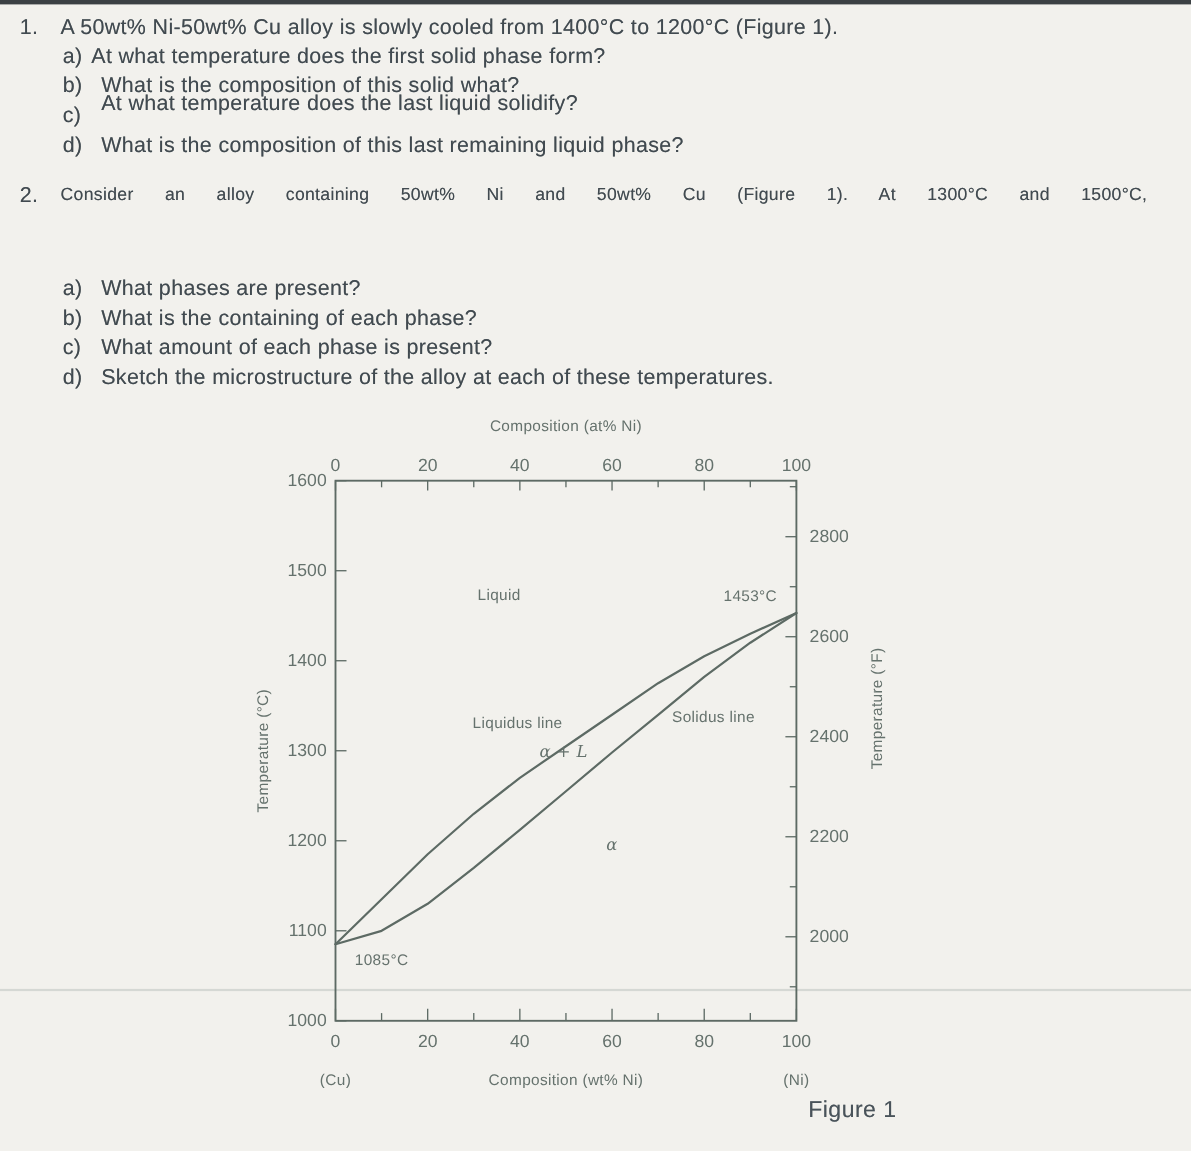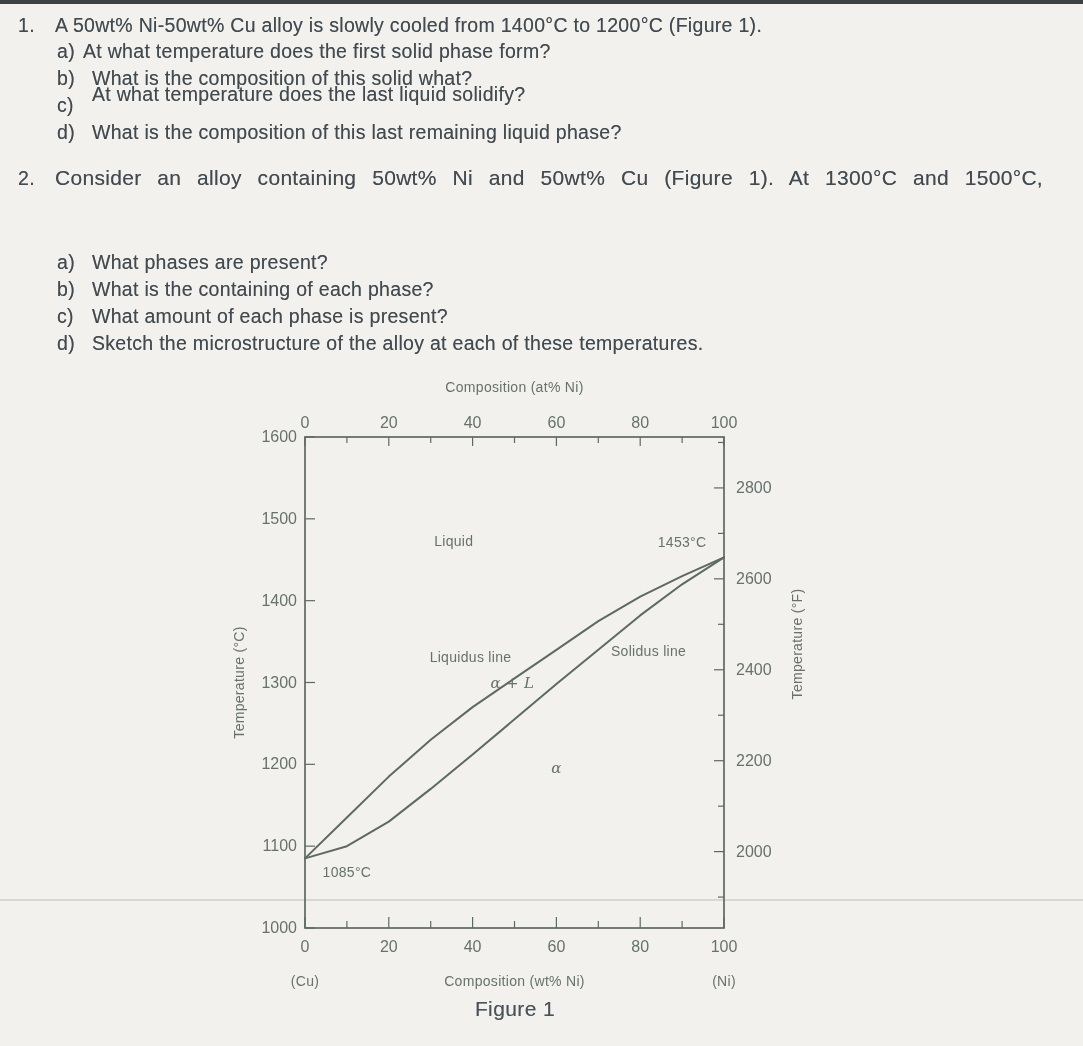--- a/index.html
+++ b/index.html
@@ -13,31 +13,31 @@
     background:var(--page-bg);
     font-family:"Liberation Sans","DejaVu Sans",sans-serif;
   }
   .topedge{position:absolute;top:0;left:0;width:1083px;height:4px;background:var(--top-edge);}
   .scanline{position:absolute;left:0;width:1083px;height:2px;top:899px;background:var(--scan-line);}
   .q{
     position:absolute;font-size:19.5px;line-height:24px;color:var(--ink);
     letter-spacing:.3px;white-space:nowrap;
     text-shadow:0 0 .6px rgba(65,74,80,.55);
   }
-  .para{position:absolute;color:var(--ink);font-size:21px;letter-spacing:.3px;
+  .para{position:absolute;color:var(--ink);font-size:16px;letter-spacing:.3px;
     text-shadow:0 0 .6px rgba(65,74,80,.55);}
   .para .ln{height:27.7px;line-height:27.7px;white-space:normal;}
   .para .jline{text-align:justify;text-align-last:justify;}
   svg{font-family:"Liberation Sans","DejaVu Sans",sans-serif;opacity:.96;}
   .tl{font-size:16px;fill:var(--chart-ink);}
   .tt{font-size:14px;fill:var(--chart-ink);letter-spacing:.3px;}
   .an{font-size:14px;fill:var(--chart-ink);letter-spacing:.3px;}
   .it{font-family:"DejaVu Serif",serif;font-style:italic;font-size:15px;}
   .caption{
-    position:absolute;left:215px;top:997px;width:600px;text-align:center;
+    position:absolute;left:215px;top:997px;width:600px;text-align:right;
     font-size:21px;color:var(--caption);letter-spacing:.4px;
     text-shadow:0 0 .6px rgba(73,83,90,.5);
   }
 </style>
 </head>
 <body>
 
 <div class="topedge"></div>
 <div class="scanline"></div>
 

